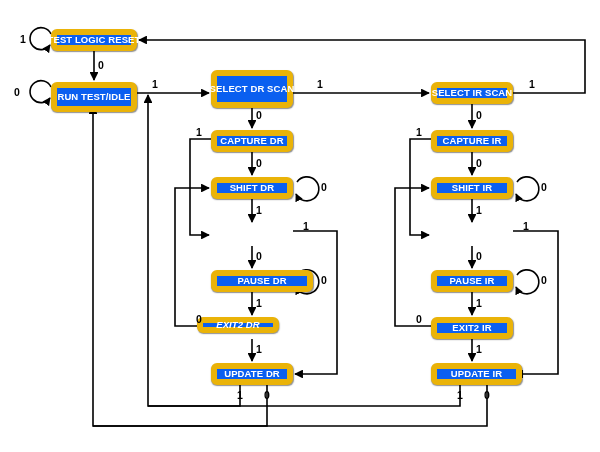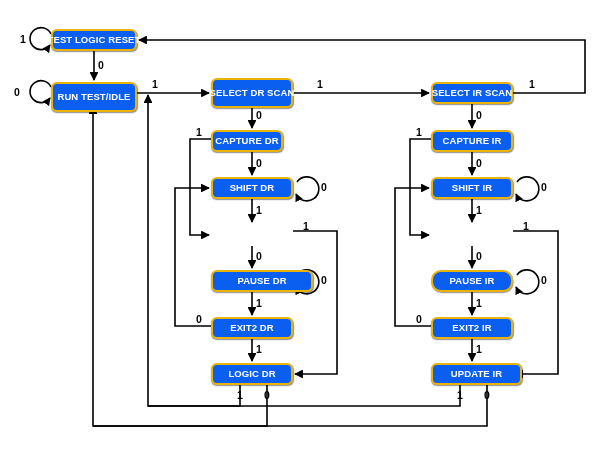--- a/index.html
+++ b/index.html
@@ -23,21 +23,21 @@
     left: 0;
     top: 0;
     width: 600px;
     height: 452px;
     display: block;
   }
   .state-node {
     position: absolute;
     box-sizing: border-box;
     background: #0a5ff0;
-    border: 2px solid #eab308;
+    border: 6px solid #eab308;
     border-radius: 6px;
     color: #ffffff;
     font-family: "Liberation Sans", sans-serif;
     font-weight: bold;
     font-size: 9.5px;
     letter-spacing: 0.1px;
     display: flex;
     align-items: center;
     justify-content: center;
     text-align: left;
@@ -138,41 +138,41 @@
 
       <path d="M 487 385 L 487 426 L 93 426"></path>
 
     </g>
   </svg>
 
   <div class="state-node" style="left:51px;  top:29px;  width:86px; height:22px;">TEST LOGIC RESET</div>
 
   <div class="state-node" style="left:51px;  top:82px;  width:86px; height:30px;">RUN TEST/IDLE</div>
 
-  <div class="state-node" style="left:211px; top:78px;  width:82px; height:30px;">SELECT DR SCAN</div>
-
-  <div class="state-node" style="left:211px; top:130px; width:72px; height:22px;">CAPTURE DR</div>
+  <div class="state-node" style="left:211px; top:70px;  width:82px; height:38px;">SELECT DR SCAN</div>
+
+  <div class="state-node" style="left:211px; top:130px; width:82px; height:22px;">CAPTURE DR</div>
 
   <div class="state-node" style="left:211px; top:177px; width:82px; height:22px;">SHIFT DR</div>
 
 
   <div class="state-node" style="left:211px; top:270px; width:102px; height:22px;">PAUSE DR</div>
 
-  <div class="state-node" style="left:211px; top:317px; width:82px; height:22px;">EXIT2 DR</div>
-
-  <div class="state-node" style="left:211px; top:363px; width:82px; height:22px;">LOGIC DR</div>
+  <div class="state-node" style="left:197px; top:317px; width:82px; height:16px;font-style:italic;">EXIT2 DR</div>
+
+  <div class="state-node" style="left:211px; top:363px; width:82px; height:22px;">UPDATE DR</div>
 
   <div class="state-node" style="left:431px; top:82px;  width:82px; height:22px;">SELECT IR SCAN</div>
 
   <div class="state-node" style="left:431px; top:130px; width:82px; height:22px;">CAPTURE IR</div>
 
   <div class="state-node" style="left:431px; top:177px; width:82px; height:22px;">SHIFT IR</div>
 
 
-  <div class="state-node" style="left:431px; top:270px; width:82px; height:22px;border-radius:10px;">PAUSE IR</div>
+  <div class="state-node" style="left:431px; top:270px; width:82px; height:22px;">PAUSE IR</div>
 
   <div class="state-node" style="left:431px; top:317px; width:82px; height:22px;">EXIT2 IR</div>
 
   <div class="state-node" style="left:431px; top:363px; width:91px; height:22px;">UPDATE IR</div>
 
   <div class="edge-label" style="left:20px;  top:34px;">1</div>
   <div class="edge-label" style="left:98px;  top:60px;">0</div>
   <div class="edge-label" style="left:14px;  top:87px;">0</div>
   <div class="edge-label" style="left:152px; top:79px;">1</div>
   <div class="edge-label" style="left:317px; top:79px;">1</div>

